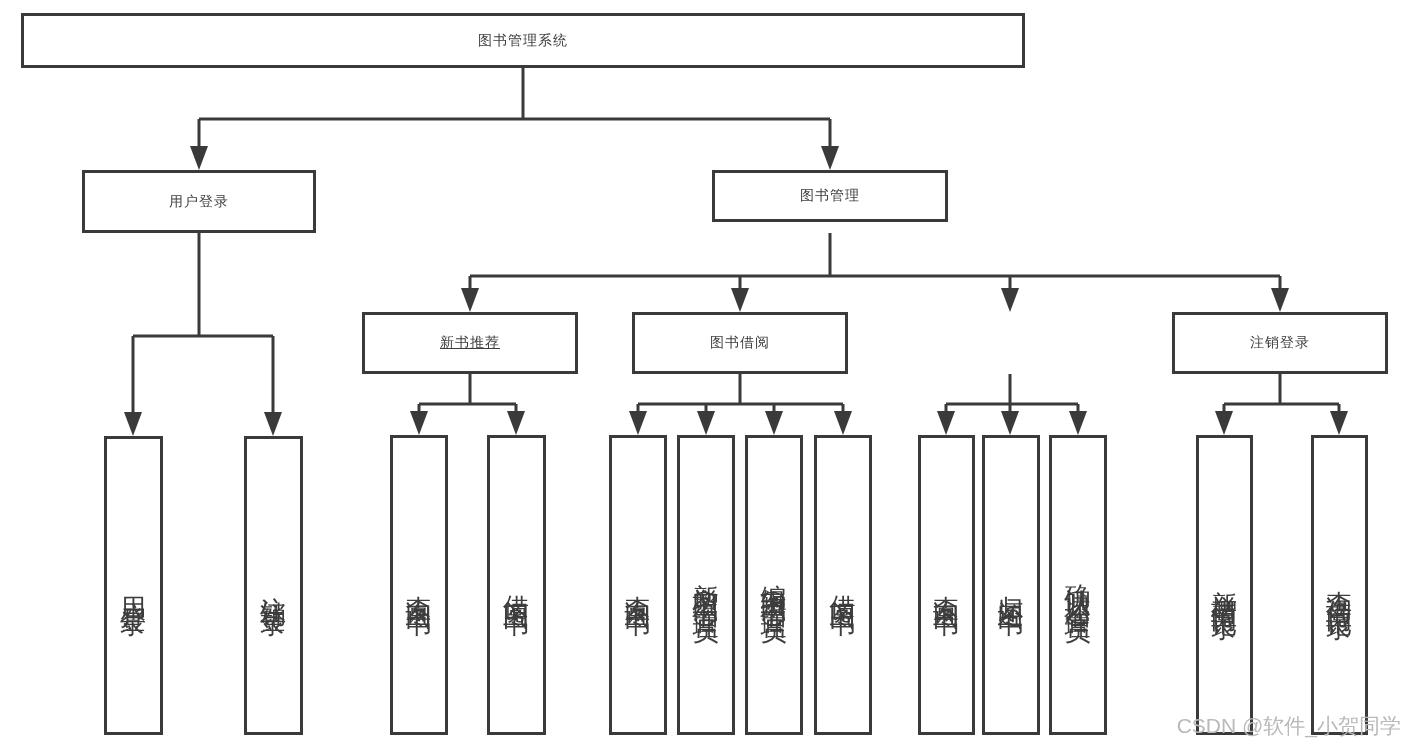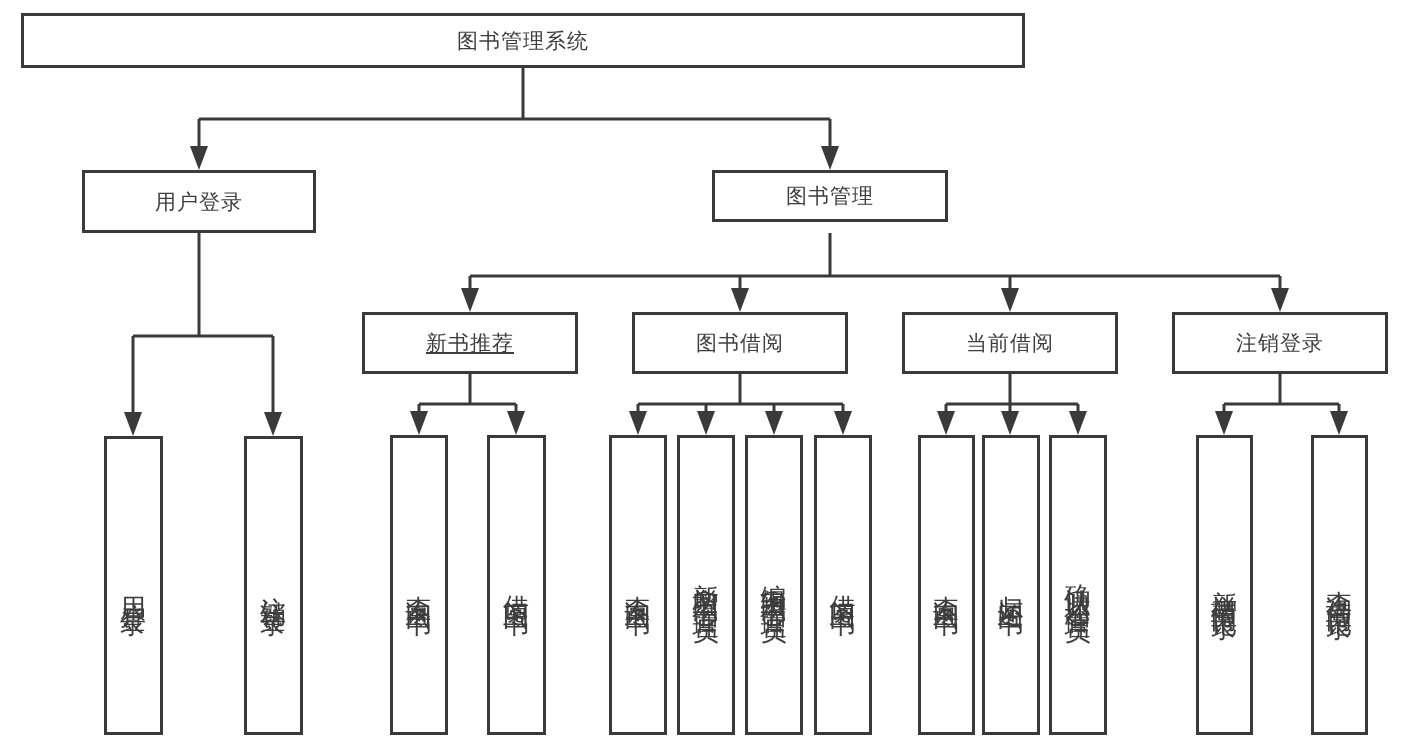--- a/index.html
+++ b/index.html
@@ -15,21 +15,21 @@
   #wires polygon{fill:var(--line,#3a3a3a);}
   .node{
     position:absolute;
     box-sizing:border-box;
     border:3px solid var(--line,#3a3a3a);
     background:#fff;
     color:var(--text,#3d3d3d);
     display:flex;align-items:center;justify-content:center;
     text-align:center;
   }
-  .h{font-size:21px;letter-spacing:1px;}
+  .h{font-size:14px;letter-spacing:1px;}
   .v{
     writing-mode:vertical-rl;
     text-orientation:mixed;
     font-size:26px;
     letter-spacing:5px;
     line-height:1;
   }
   #watermark{
     position:absolute;
     right:4px;top:712px;
@@ -73,34 +73,34 @@
     <polygon points="1330,411 1348,411 1339,435"></polygon>
   </svg>
 
   <div class="node h" style="left:21px;top:13px;width:1004px;height:55px;">图书管理系统</div>
 
   <div class="node h" style="left:82px;top:170px;width:234px;height:63px;">用户登录</div>
   <div class="node h" style="left:712px;top:170px;width:236px;height:52px;">图书管理</div>
 
   <div class="node h" style="left:362px;top:312px;width:216px;height:62px;text-decoration:underline;">新书推荐</div>
   <div class="node h" style="left:632px;top:312px;width:216px;height:62px;">图书借阅</div>
-  <div class="node h" style="left:902px;top:312px;width:216px;height:62px;">当前借阅</div>
   <div class="node h" style="left:1172px;top:312px;width:216px;height:62px;">注销登录</div>
 
   <div class="node v" style="left:104px;top:436px;width:59px;height:299px;">用户登录</div>
   <div class="node v" style="left:244px;top:436px;width:59px;height:299px;">注销登录</div>
 
   <div class="node v" style="left:390px;top:435px;width:58px;height:300px;">查询图书</div>
   <div class="node v" style="left:487px;top:435px;width:59px;height:300px;">借阅图书</div>
 
   <div class="node v" style="left:609px;top:435px;width:58px;height:300px;">查询图书</div>
   <div class="node v" style="left:677px;top:435px;width:58px;height:300px;">新增图书（管理员）</div>
   <div class="node v" style="left:745px;top:435px;width:58px;height:300px;">编辑图书（管理员）</div>
   <div class="node v" style="left:814px;top:435px;width:58px;height:300px;">借阅图书</div>
 
   <div class="node v" style="left:918px;top:435px;width:57px;height:300px;">查询图书</div>
   <div class="node v" style="left:982px;top:435px;width:58px;height:300px;">归还图书</div>
   <div class="node v" style="left:1049px;top:435px;width:58px;height:300px;">确认归还（管理员）</div>
 
   <div class="node v" style="left:1196px;top:435px;width:57px;height:300px;">新增借阅记录</div>
   <div class="node v" style="left:1311px;top:435px;width:57px;height:300px;">查询借阅记录</div>
 
+  <div id="watermark">CSDN @软件_小贺同学</div>
 </div>
 
 </body></html>

